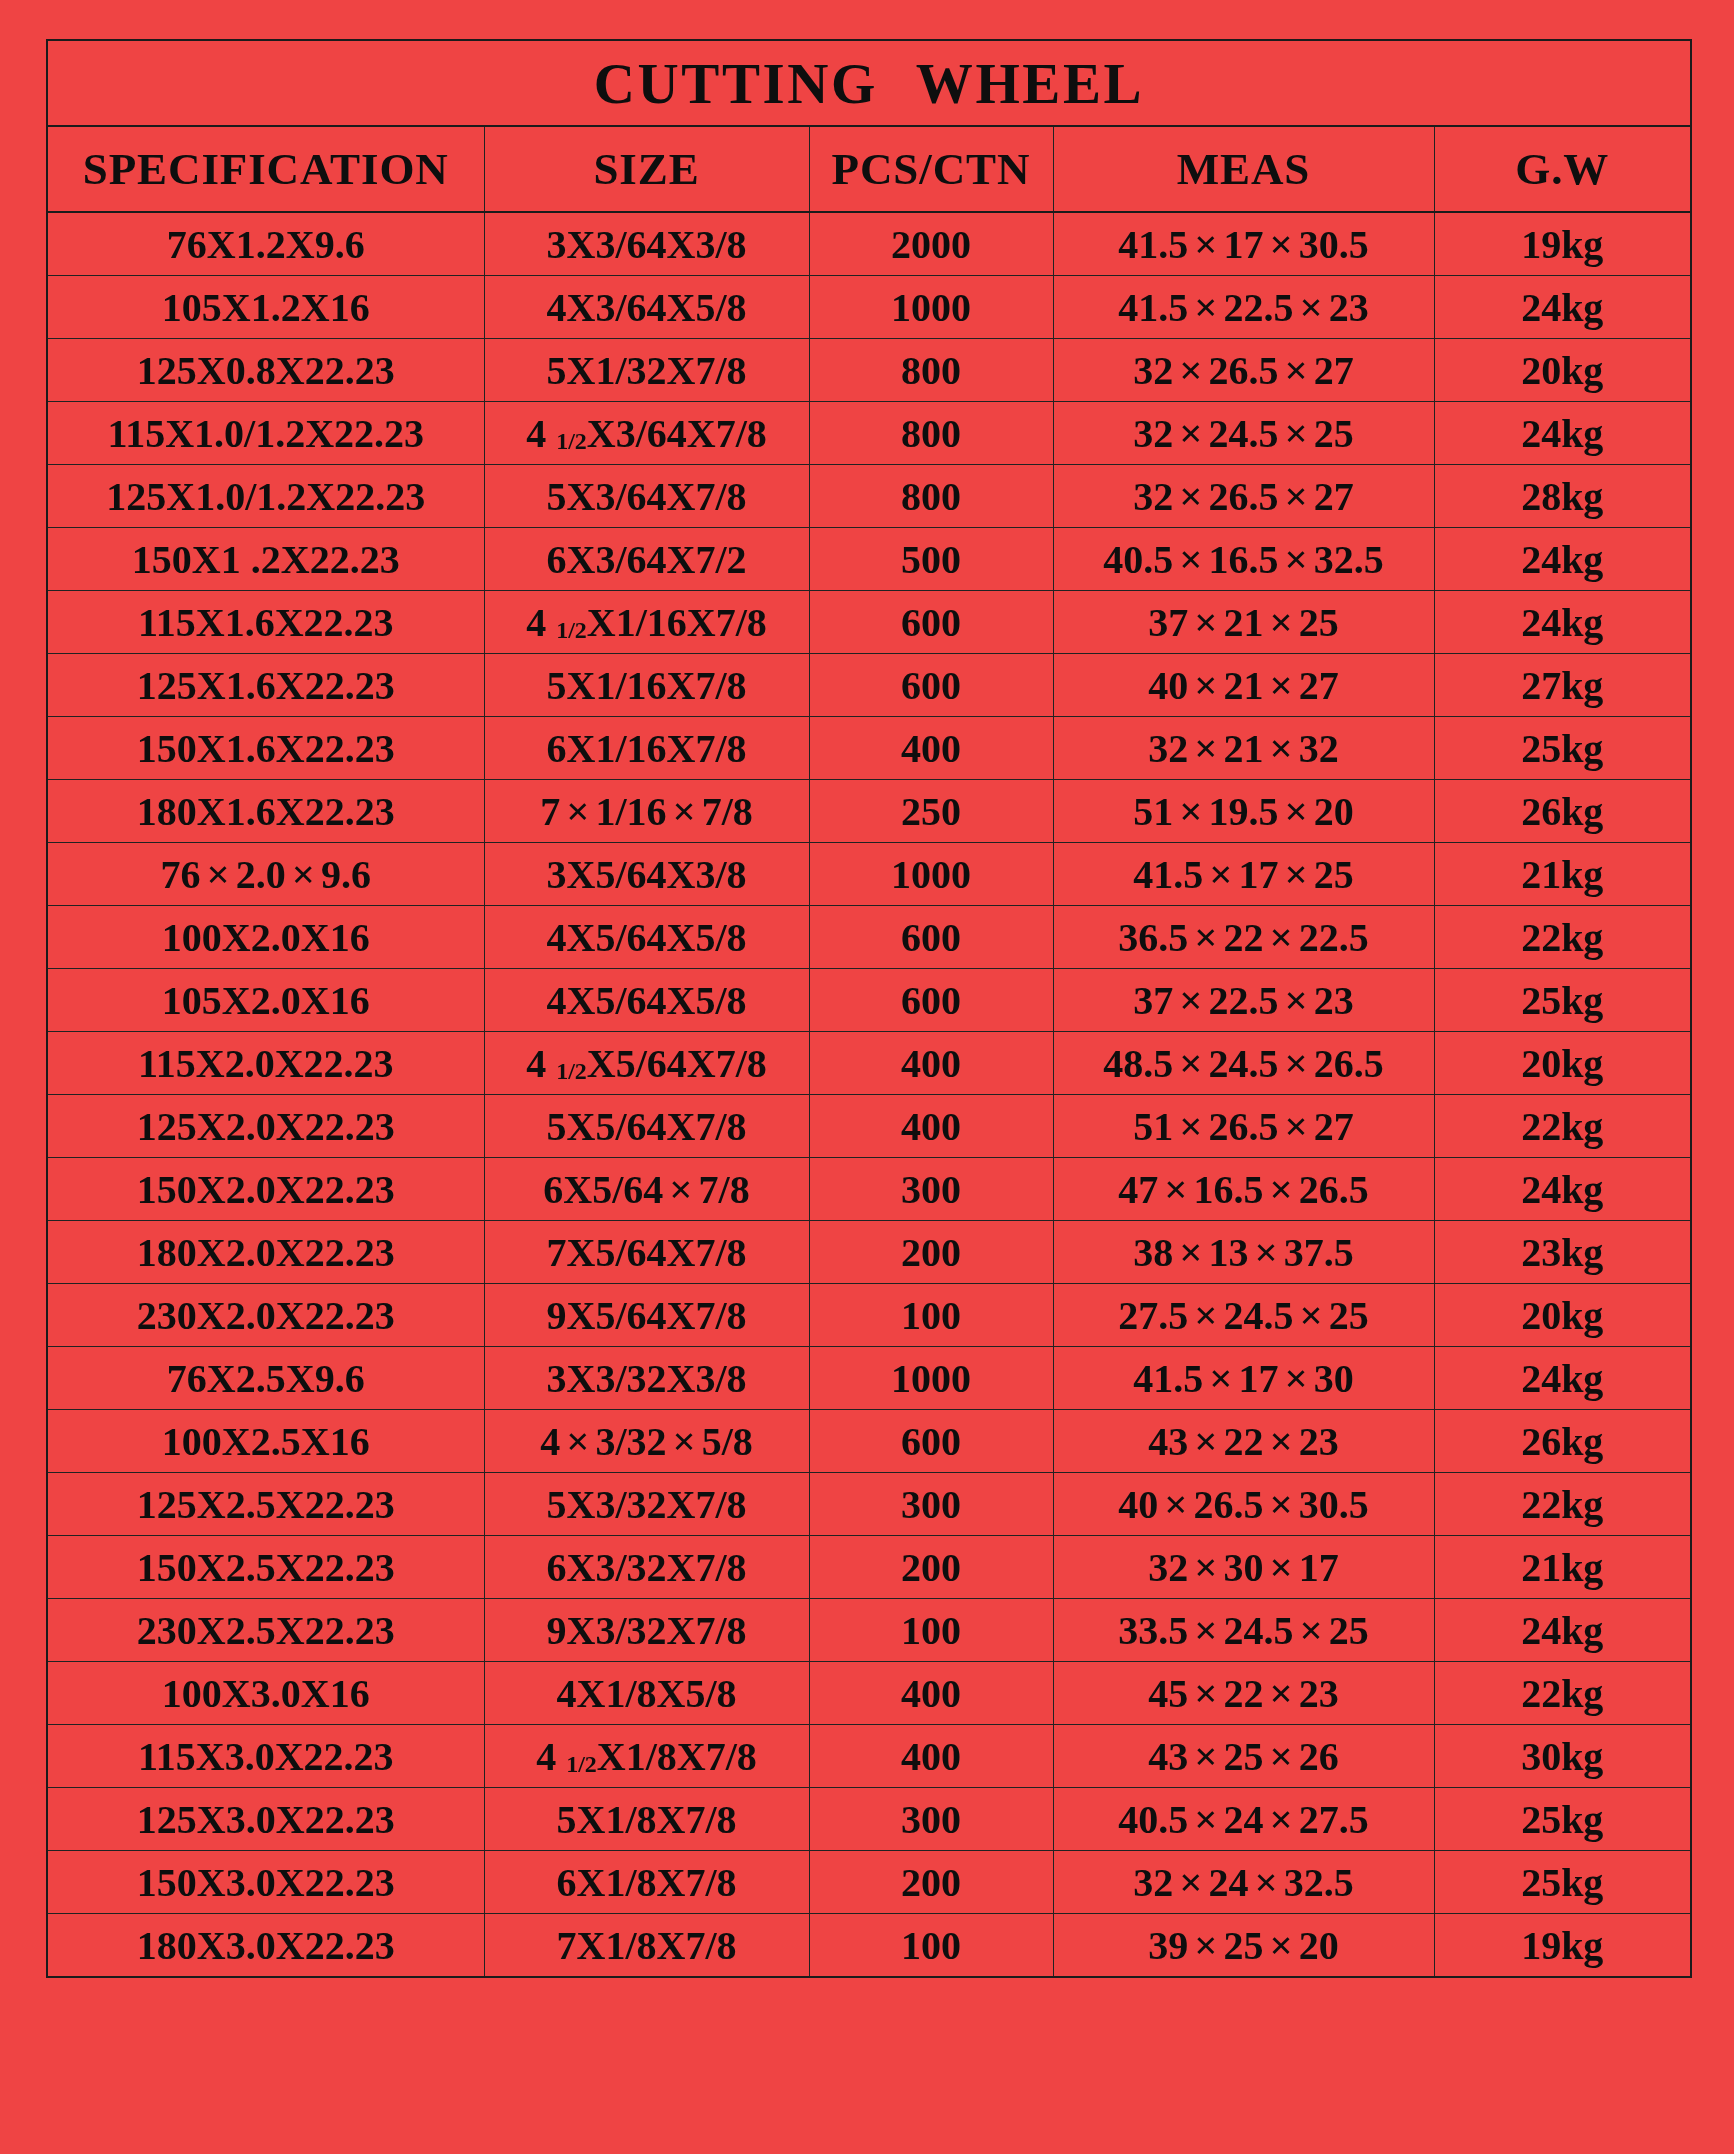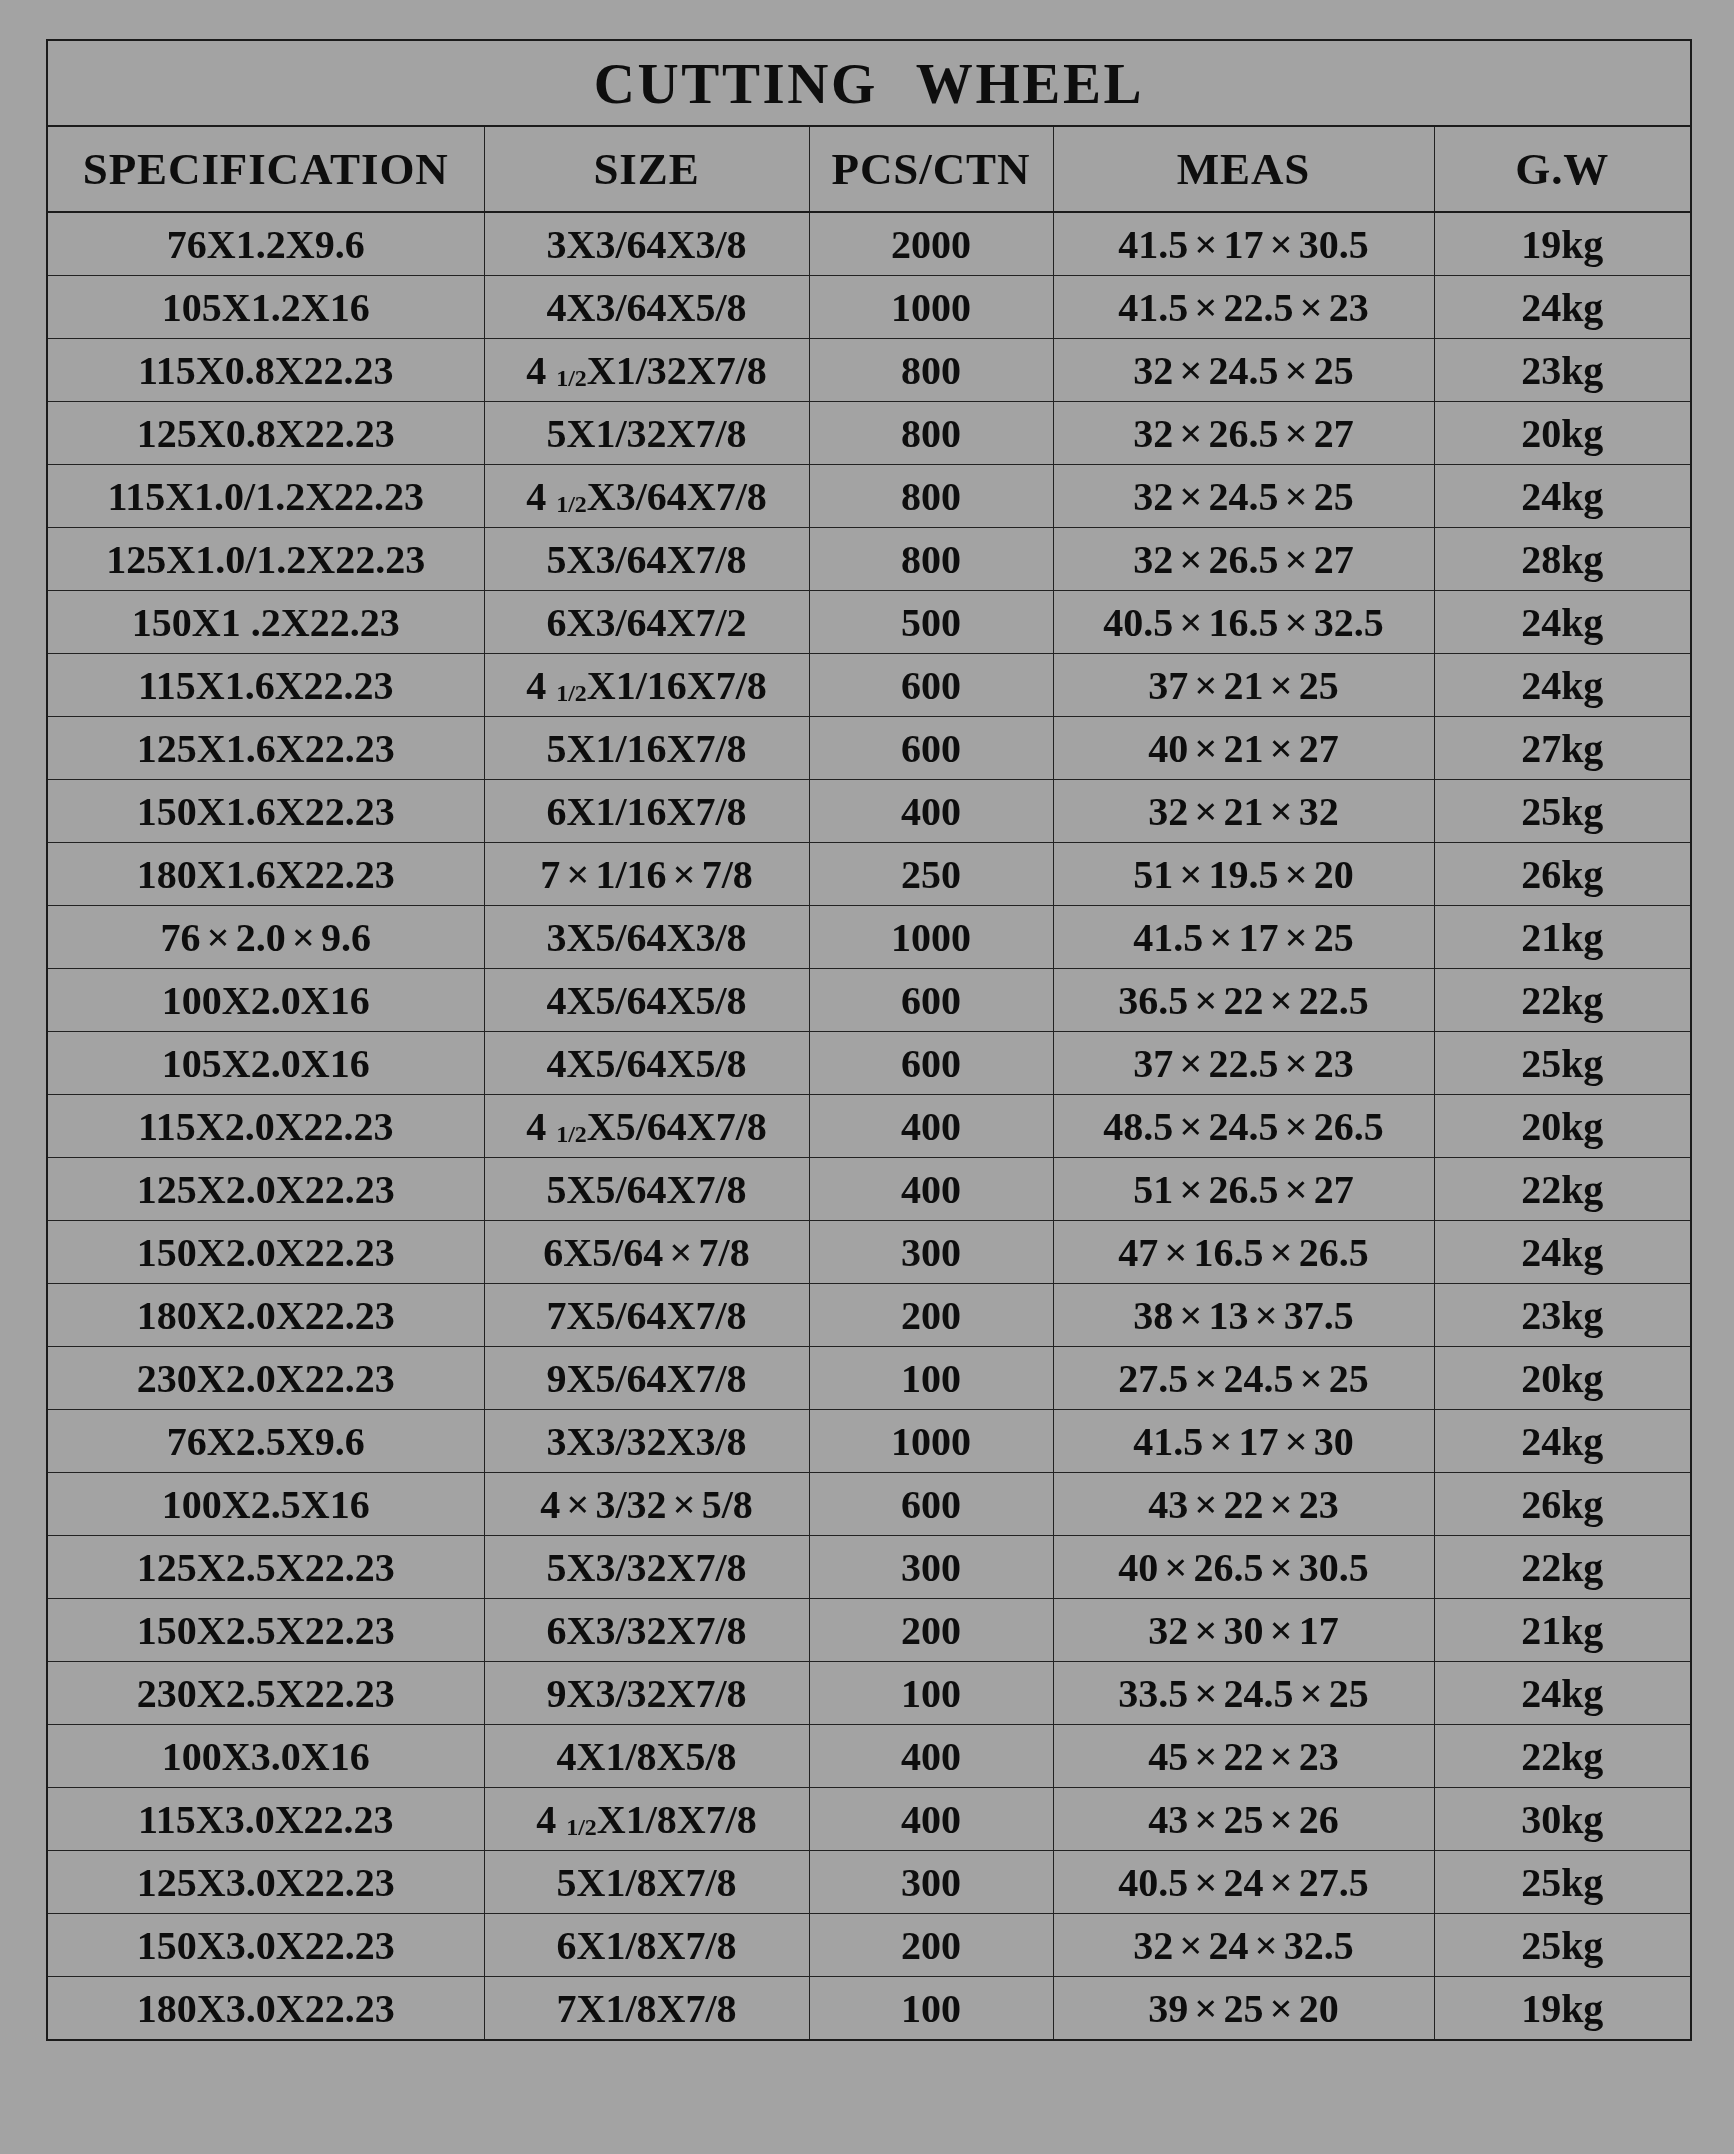--- a/index.html
+++ b/index.html
@@ -1,17 +1,17 @@
 <!DOCTYPE html>
 <html style="font-size:13.7px"><head>
 <meta charset="utf-8">
 <style>
   html,body{margin:0;padding:0;background:#ffffff;}
   body{width:1734px;height:2155px;position:relative;font-family:"Liberation Serif", serif;color:#0e0e0e;}
-  .page{position:absolute;inset:0;background:#a3a3a3;}
+  .page{position:absolute;inset:0;background:#ef4444;}
   table.spec{
     position:absolute;left:46px;top:39px;width:1644px;
     border-collapse:collapse;table-layout:fixed;
     border:2.6px solid #1b1b1b;
   }
   td,th{border:1.7px solid #222;text-align:center;vertical-align:middle;font-weight:700;overflow:hidden;}
   tr.title-row td{
     height:82px;font-size:57px;letter-spacing:2.6px;word-spacing:22px;
     border-bottom:2.6px solid #1b1b1b;
   }
@@ -56,27 +56,20 @@
           <td>19kg</td>
         </tr>
         <tr class="data-row">
           <td>105X1.2X16</td>
           <td>4X3/64X5/8</td>
           <td>1000</td>
           <td>41.5<span class="mul">×</span>22.5<span class="mul">×</span>23</td>
           <td>24kg</td>
         </tr>
         <tr class="data-row">
-          <td>115X0.8X22.23</td>
-          <td>4 <span class="half">1/2</span>X1/32X7/8</td>
-          <td>800</td>
-          <td>32<span class="mul">×</span>24.5<span class="mul">×</span>25</td>
-          <td>23kg</td>
-        </tr>
-        <tr class="data-row">
           <td>125X0.8X22.23</td>
           <td>5X1/32X7/8</td>
           <td>800</td>
           <td>32<span class="mul">×</span>26.5<span class="mul">×</span>27</td>
           <td>20kg</td>
         </tr>
         <tr class="data-row">
           <td>115X1.0/1.2X22.23</td>
           <td>4 <span class="half">1/2</span>X3/64X7/8</td>
           <td>800</td>

